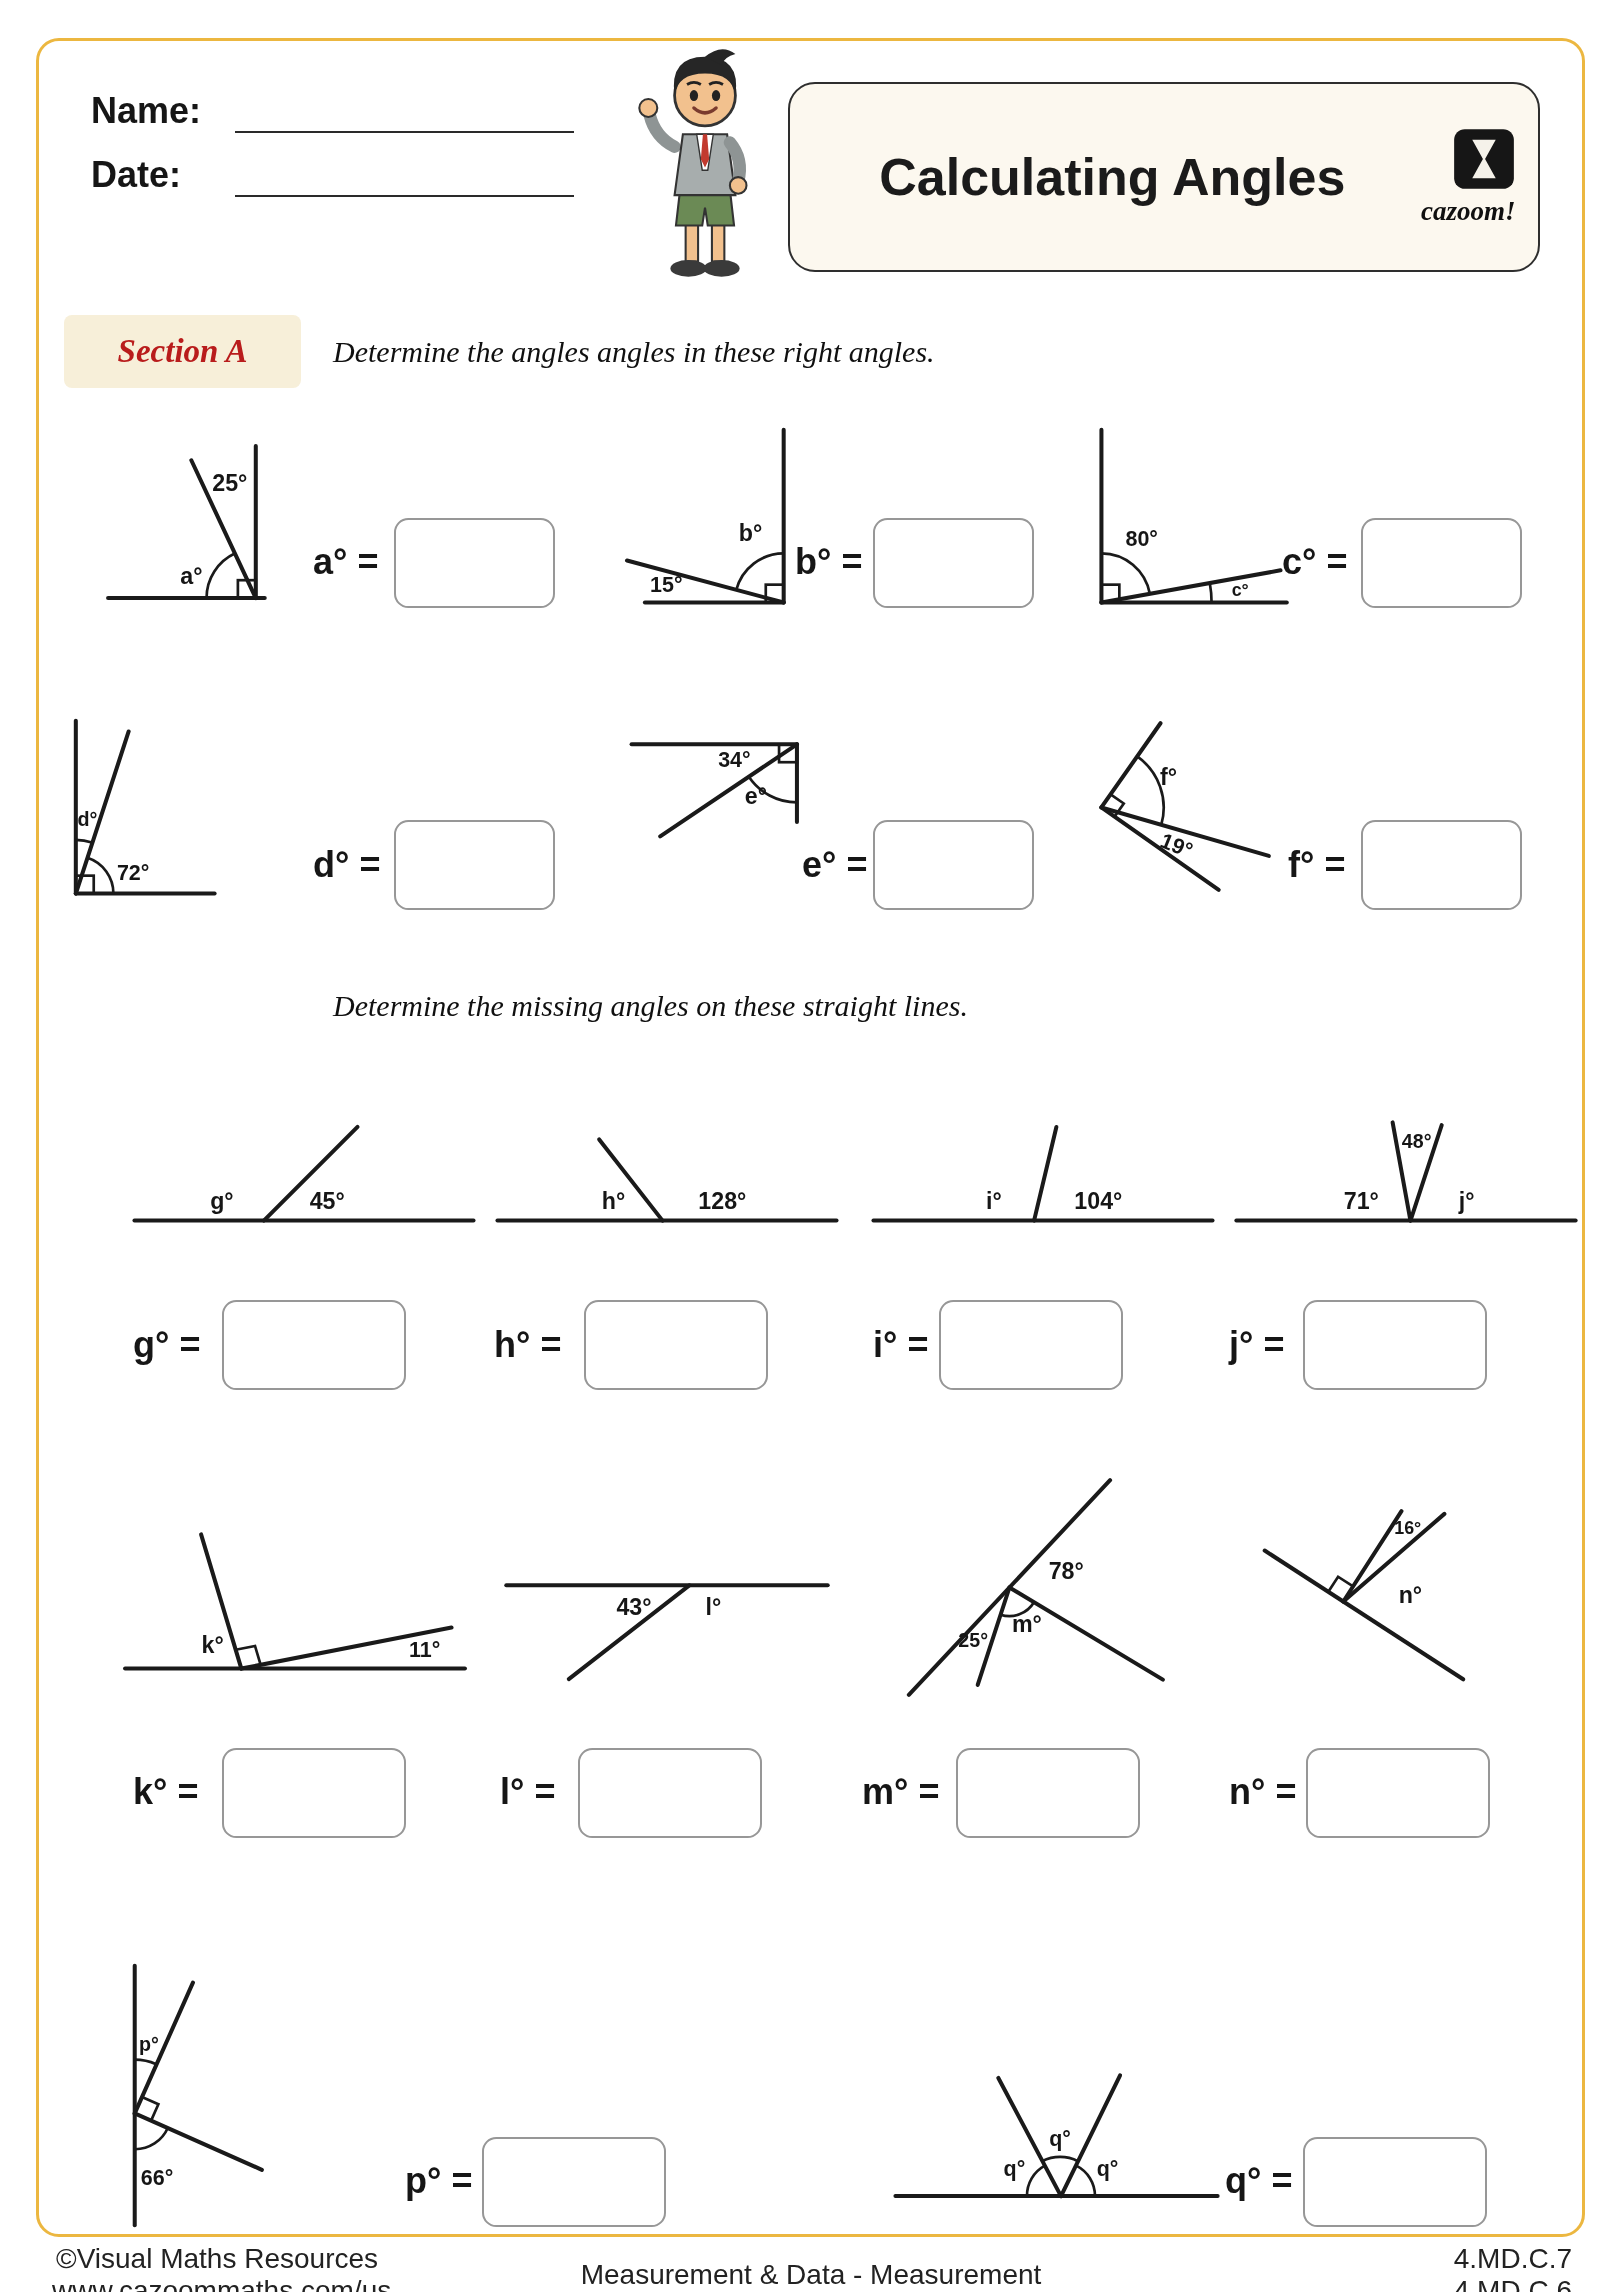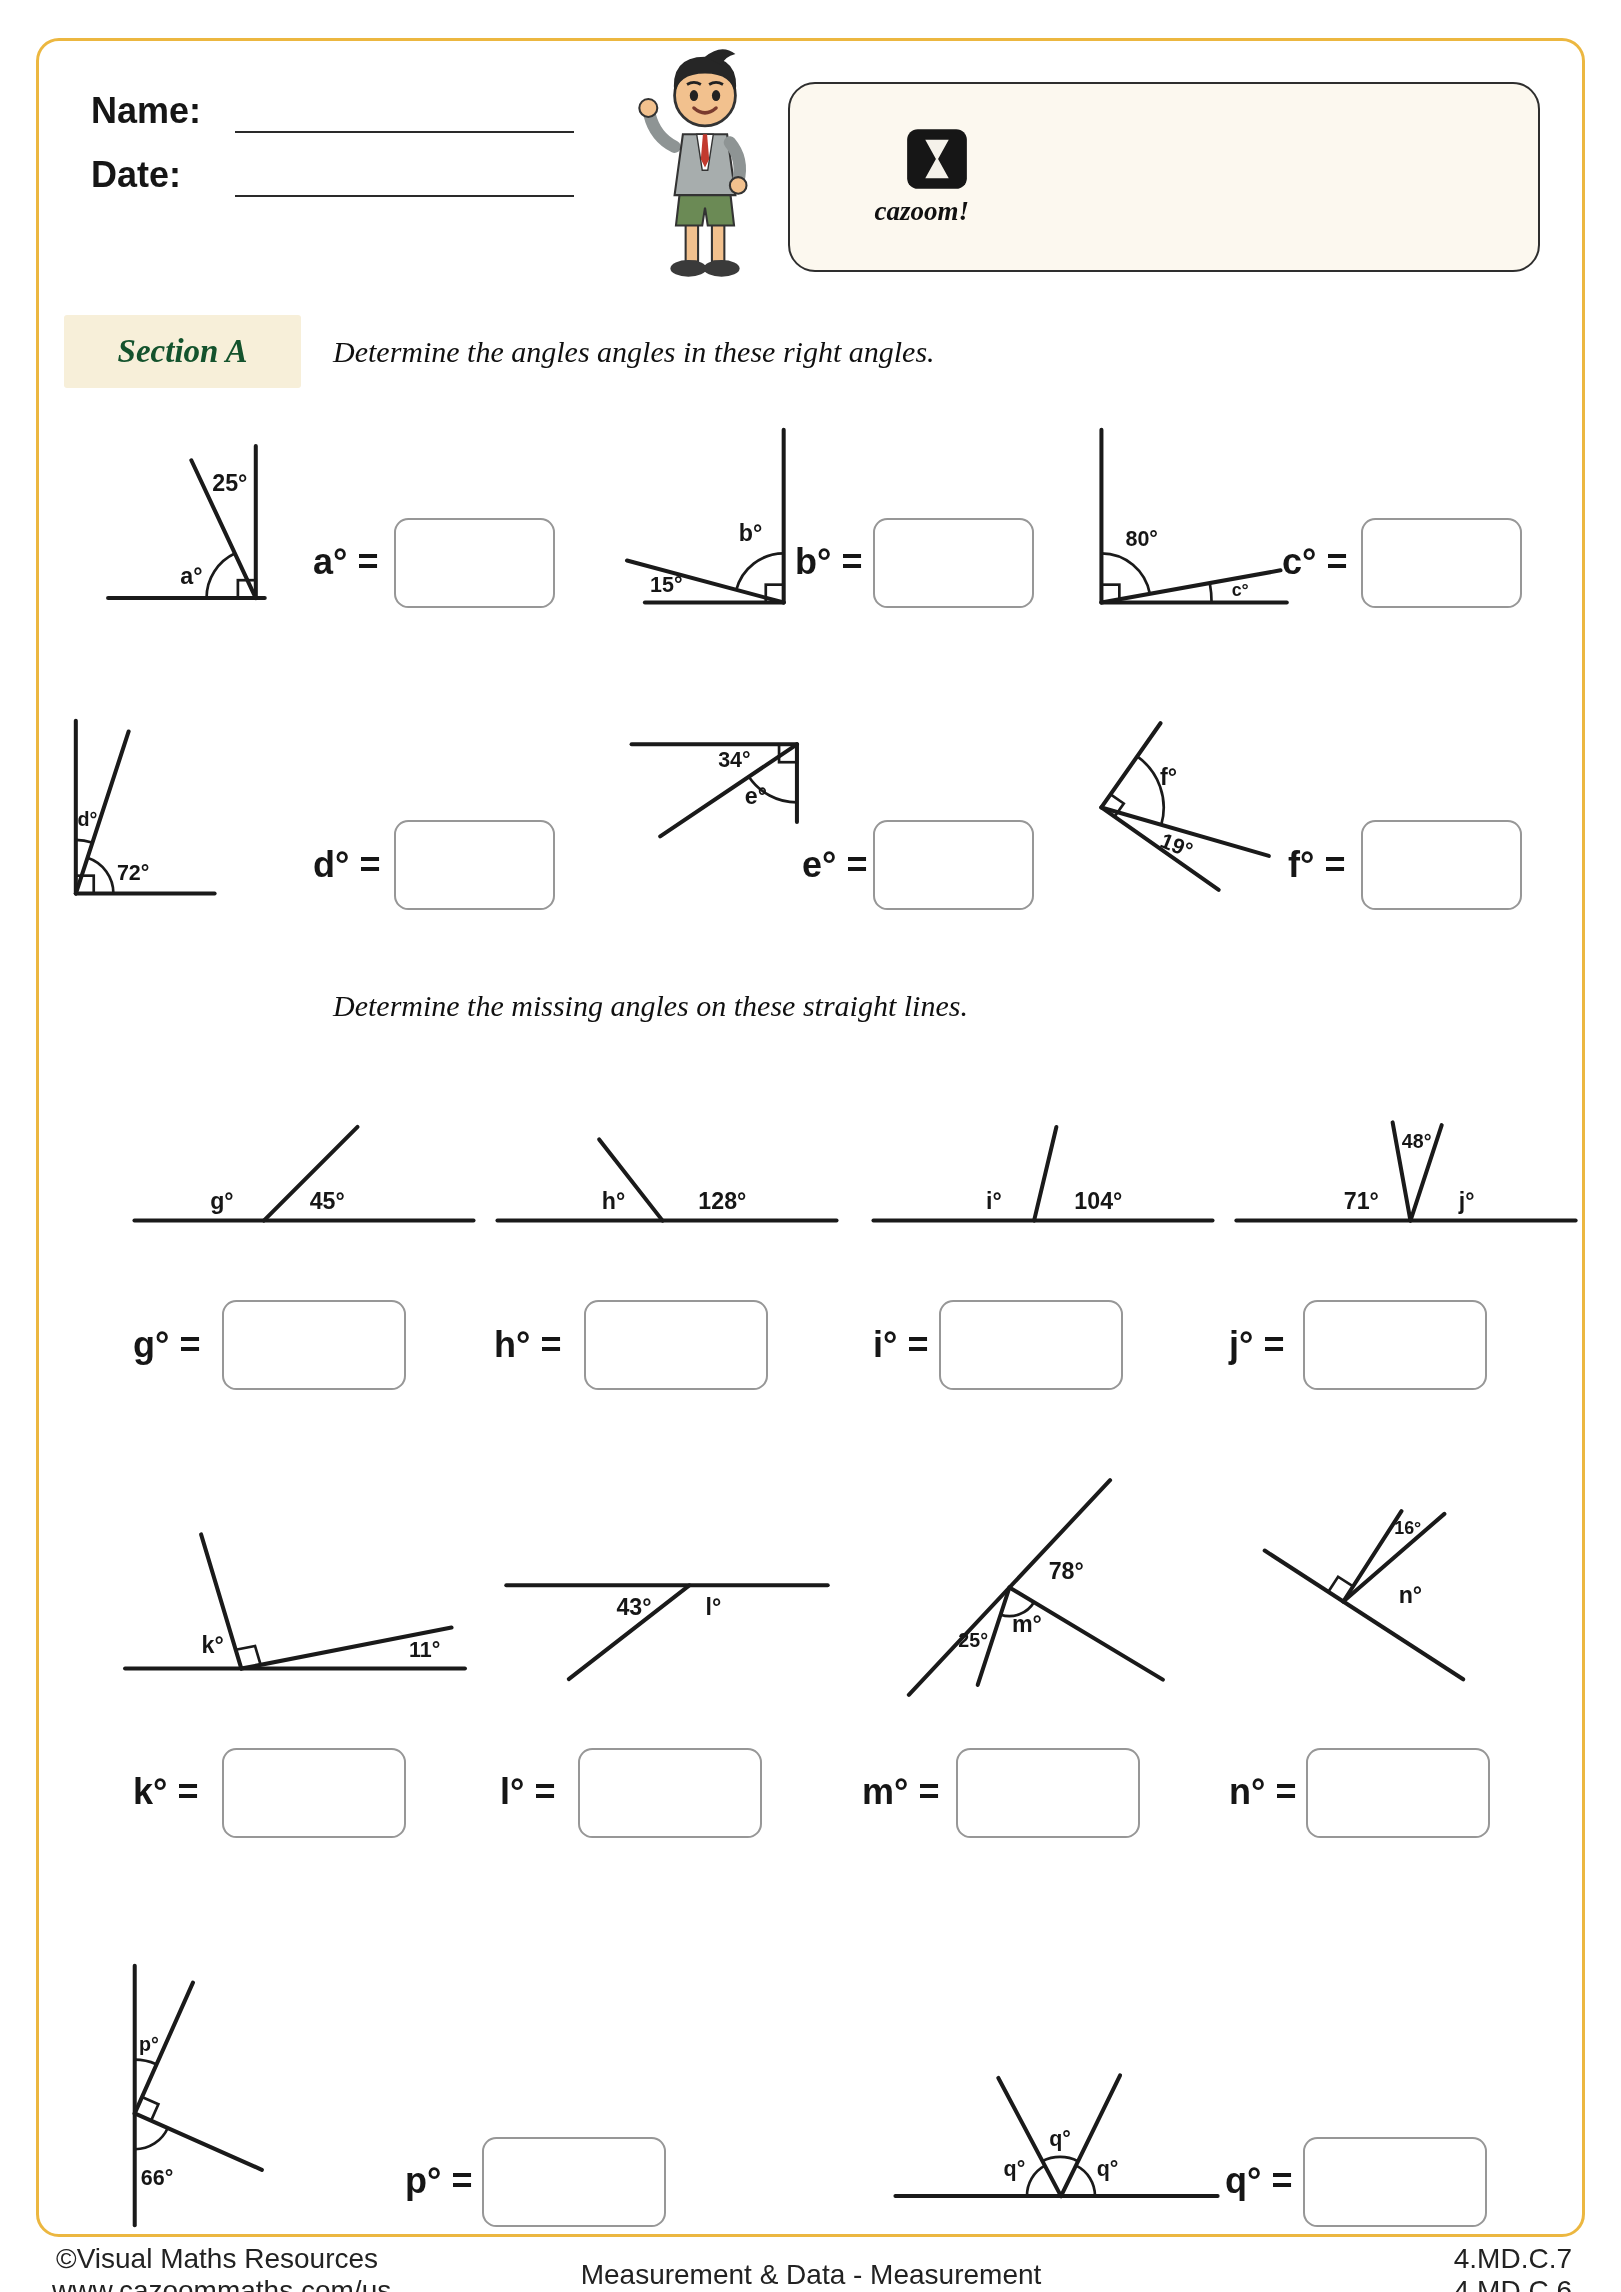--- a/index.html
+++ b/index.html
@@ -9,23 +9,23 @@
          box-sizing:border-box;border:3.6px solid #ecb740;border-radius:23px;}
   .abs{position:absolute;}
   .hdr-label{position:absolute;font-size:36px;font-weight:700;color:#161616;}
   .fill-line{position:absolute;border-bottom:2.7px solid #2a2a2a;height:0;}
   .title-box{position:absolute;left:788px;top:82px;width:752px;height:190px;
              box-sizing:border-box;border:2.7px solid #2e2e2e;border-radius:27px;
              background:#fcf8ef;display:flex;align-items:center;padding:0 22.4px 0 49px;}
   .title-text{flex:1;text-align:center;font-size:52px;font-weight:700;color:#1b1b1b;}
   .logo{width:130px;display:flex;flex-direction:column;align-items:flex-end;gap:5.4px;}
   .logo-text{font:italic 700 27px "Liberation Serif",serif;color:#101010;}
-  .pill{position:absolute;background:#f7efd9;border-radius:3px;display:flex;
+  .pill{position:absolute;background:#f7efd9;border-radius:8px;display:flex;
         align-items:center;justify-content:center;
-        font:italic 700 33px "Liberation Serif",serif;color:#14532d;}
+        font:italic 700 33px "Liberation Serif",serif;color:#b91c1c;}
   .instr{position:absolute;font:italic 30px "Liberation Serif",serif;color:#101010;
          display:flex;align-items:center;}
   .diagram{position:absolute;}
   .diagram text{font:700 26px "Liberation Sans",sans-serif;fill:#161616;text-anchor:middle;}
   .t24{font-size:24px !important;}
   .t22{font-size:22px !important;}
   .t20{font-size:20px !important;}
   .dl{stroke:#1a1a1a;stroke-width:4.5;stroke-linecap:round;fill:none;}
   .sq{fill:none;stroke:#1a1a1a;stroke-width:3;}
   .arc{fill:none;stroke:#1a1a1a;stroke-width:3;}
@@ -65,20 +65,21 @@
     <path d="M38 38 Q34 10 60 10 Q86 10 82 38 Q80 22 60 22 Q40 22 38 38 Z" fill="#262626"></path>
     <path d="M60 10 Q72 0 82 8 Q74 10 72 16 Z" fill="#262626"></path>
     <ellipse cx="52" cy="38" rx="3" ry="4" fill="#222"></ellipse>
     <ellipse cx="68" cy="38" rx="3" ry="4" fill="#222"></ellipse>
     <path d="M47 30 Q52 27 57 30" stroke="#222" stroke-width="2" fill="none"></path>
     <path d="M63 30 Q68 27 73 30" stroke="#222" stroke-width="2" fill="none"></path>
     <path d="M52 47 Q60 54 68 47" stroke="#7a3b2e" stroke-width="2.5" fill="none" stroke-linecap="round"></path>
   </svg>
 
   <div class="title-box">
+    <div class="title-text">Calculating Angles</div>
     <div class="logo">
       <svg width="64" height="64" viewBox="0 0 60 60">
         <rect x="2" y="2" width="56" height="56" rx="10" fill="#161616"></rect>
         <path d="M19 12 H41 L31 30 L41 48 H19 L29 30 Z" fill="#f5f2ea"></path>
       </svg>
       <div class="logo-text">cazoom!</div>
     </div>
   </div>
 
   <div class="pill" style="left:64px;top:315px;width:237px;height:73px;">Section A</div>

